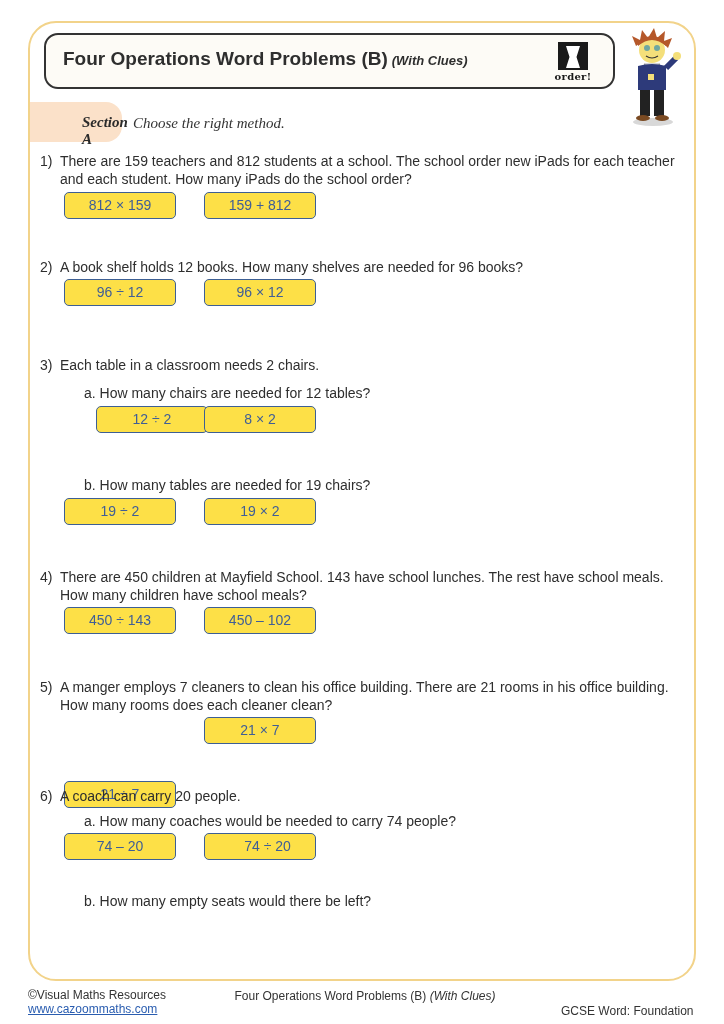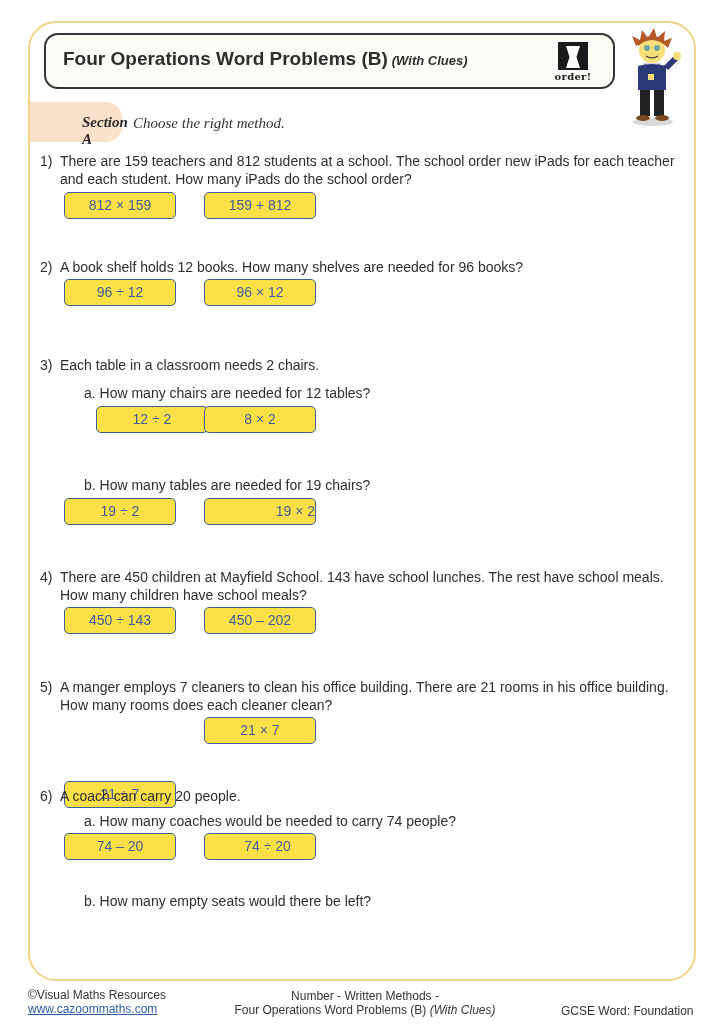--- a/index.html
+++ b/index.html
@@ -124,28 +124,28 @@
 
 <div class="q" style="top:356px;">
   <span class="q-num">3)</span>
   <span class="q-text">Each table in a classroom needs 2 chairs.</span>
 </div>
 <div class="sub" style="top:384px;">a. How many chairs are needed for 12 tables?</div>
 <div class="opt a" style="top:406px;margin-left:32px;">12 ÷ 2</div>
 <div class="opt b" style="top:406px;">8 × 2</div>
 <div class="sub" style="top:476px;">b. How many tables are needed for 19 chairs?</div>
 <div class="opt a" style="top:498px;">19 ÷ 2</div>
-<div class="opt b" style="top:498px;text-align:right;">19 × 2</div>
+<div class="opt b" style="top:498px;">19 × 2</div>
 
 <div class="q" style="top:568px;">
   <span class="q-num">4)</span>
   <span class="q-text">There are 450 children at Mayfield School. 143 have school lunches. The rest have school meals. How many children have school meals?</span>
 </div>
 <div class="opt a" style="top:607px;">450 ÷ 143</div>
-<div class="opt b" style="top:607px;">450 – 202</div>
+<div class="opt b" style="top:607px;">450 – 102</div>
 
 <div class="q" style="top:678px;">
   <span class="q-num">5)</span>
   <span class="q-text">A manger employs 7 cleaners to clean his office building. There are 21 rooms in his office building. How many rooms does each cleaner clean?</span>
 </div>
 <div class="opt a" style="top:749px;margin-top:32px;">21 ÷ 7</div>
 <div class="opt b" style="top:717px;">21 × 7</div>
 
 <div class="q" style="top:787px;">
   <span class="q-num">6)</span>
@@ -154,16 +154,15 @@
 <div class="sub" style="top:812px;">a. How many coaches would be needed to carry 74 people?</div>
 <div class="opt a" style="top:833px;">74 – 20</div>
 <div class="opt b" style="top:833px;padding-left:15px;">74 ÷ 20</div>
 <div class="sub" style="top:892px;">b. How many empty seats would there be left?</div>
 
 <div class="footer-left">
   <span>©Visual Maths Resources</span>
   <span class="footer-link">www.cazoommaths.com</span>
 </div>
 <div class="footer-center">
-  <div>Number - Written Methods -</div>
   <div><span>Four Operations Word Problems (B)</span> <span class="it">(With Clues)</span></div>
 </div>
 <div class="footer-right">GCSE Word: Foundation</div>
 
 </body></html>

